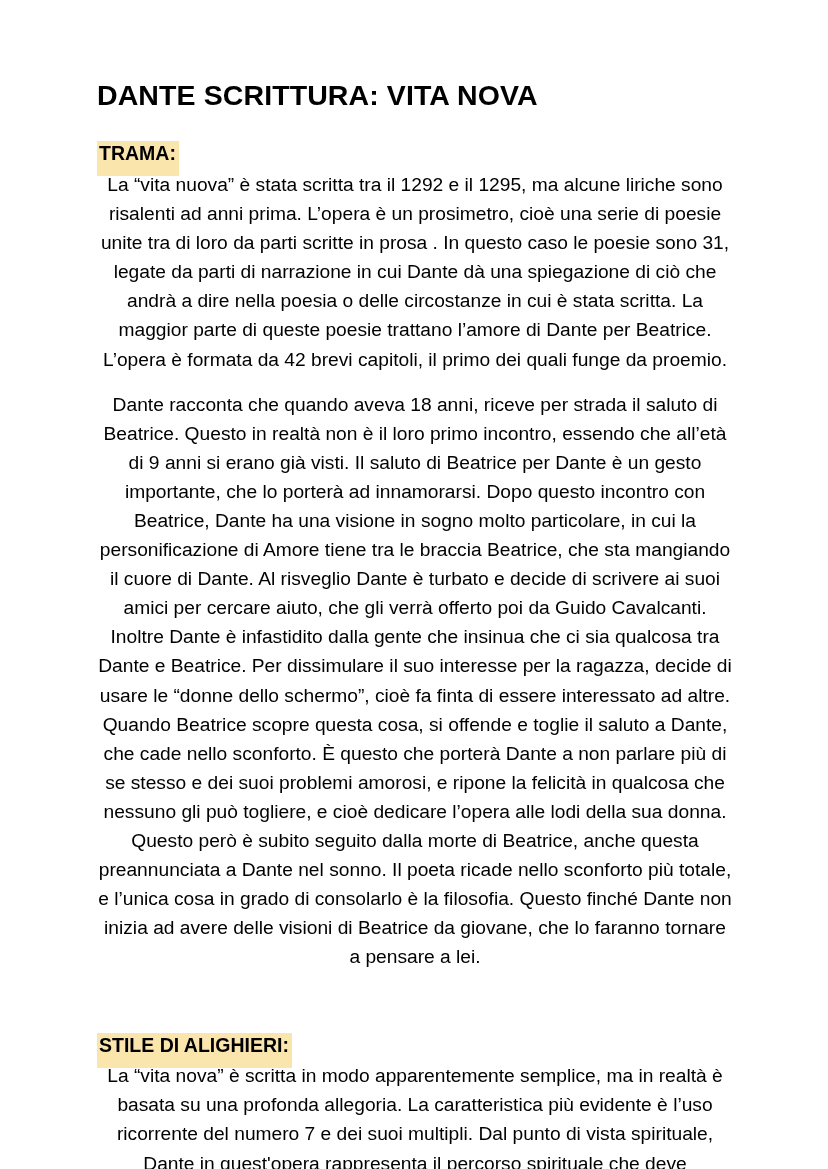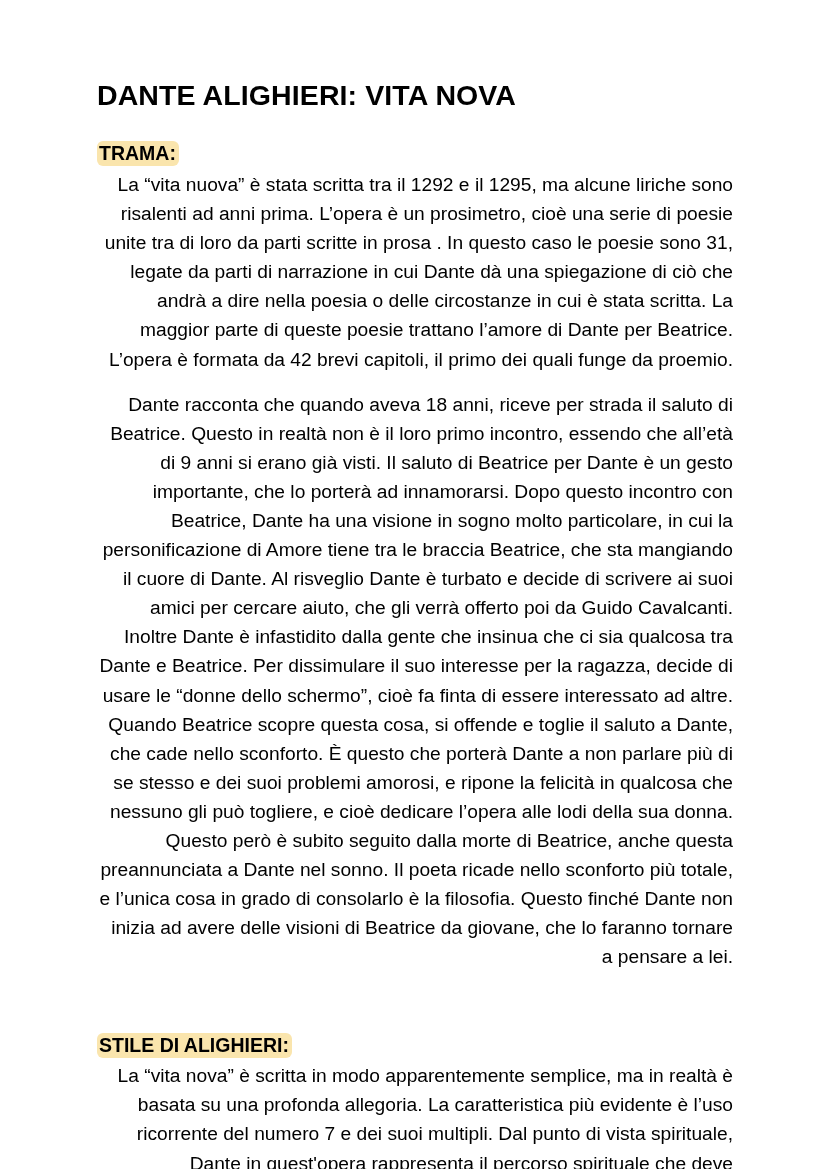--- a/index.html
+++ b/index.html
@@ -36,47 +36,46 @@
   }
   .section-heading {
     font-size: 19.5px;
     font-weight: bold;
     line-height: 1.22;
     margin: 0 0 4px 0;
     display: block;
   }
   .section-heading .hl {
     background: #fae5ad;
-    padding: 1px 3px 2px 2px;
+    padding: 1px 3px 12px 2px;
     display: inline;
     box-decoration-break: clone;
-    border-radius: 6px;
     -webkit-box-decoration-break: clone;
   }
   .body-text {
     font-size: 19.2px;
     line-height: 29.1px;
     margin: 0;
     width: 636px;
-    text-align: right;
+    text-align: center;
     word-spacing: 0px;
   }
   .body-text + .body-text {
     margin-top: 16px;
   }
   .gap-between-sections {
     height: 62px;
   }
 </style>
 </head>
 <body>
 
 <div class="page">
 
-  <h1 class="doc-title">DANTE ALIGHIERI: VITA NOVA</h1>
+  <h1 class="doc-title">DANTE SCRITTURA: VITA NOVA</h1>
 
   <div class="section">
     <div class="section-heading"><span class="hl">TRAMA:</span></div>
     <p class="body-text">La “vita nuova” è stata scritta tra il 1292 e il 1295, ma alcune liriche sono risalenti ad anni prima. L’opera è un prosimetro, cioè una serie di poesie unite tra di loro da parti scritte in prosa . In questo caso le poesie sono 31, legate da parti di narrazione in cui Dante dà una spiegazione di ciò che andrà a dire nella poesia o delle circostanze in cui è stata scritta. La maggior parte di queste poesie trattano l’amore di Dante per Beatrice. L’opera è formata da 42 brevi capitoli, il primo dei quali funge da proemio.</p>
     <p class="body-text">Dante racconta che quando aveva 18 anni, riceve per strada il saluto di Beatrice. Questo in realtà non è il loro primo incontro, essendo che all’età di 9 anni si erano già visti. Il saluto di Beatrice per Dante è un gesto importante, che lo porterà ad innamorarsi. Dopo questo incontro con Beatrice, Dante ha una visione in sogno molto particolare, in cui la personificazione di Amore tiene tra le braccia Beatrice, che sta mangiando il cuore di Dante. Al risveglio Dante è turbato e decide di scrivere ai suoi amici per cercare aiuto, che gli verrà offerto poi da Guido Cavalcanti. Inoltre Dante è infastidito dalla gente che insinua che ci sia qualcosa tra Dante e Beatrice. Per dissimulare il suo interesse per la ragazza, decide di usare le “donne dello schermo”, cioè fa finta di essere interessato ad altre. Quando Beatrice scopre questa cosa, si offende e toglie il saluto a Dante, che cade nello sconforto. È questo che porterà Dante a non parlare più di se stesso e dei suoi problemi amorosi, e ripone la felicità in qualcosa che nessuno gli può togliere, e cioè dedicare l’opera alle lodi della sua donna. Questo però è subito seguito dalla morte di Beatrice, anche questa preannunciata a Dante nel sonno. Il poeta ricade nello sconforto più totale, e l’unica cosa in grado di consolarlo è la filosofia. Questo finché Dante non inizia ad avere delle visioni di Beatrice da giovane, che lo faranno tornare a pensare a lei.</p>
   </div>
 
   <div class="gap-between-sections"></div>
 
   <div class="section">

